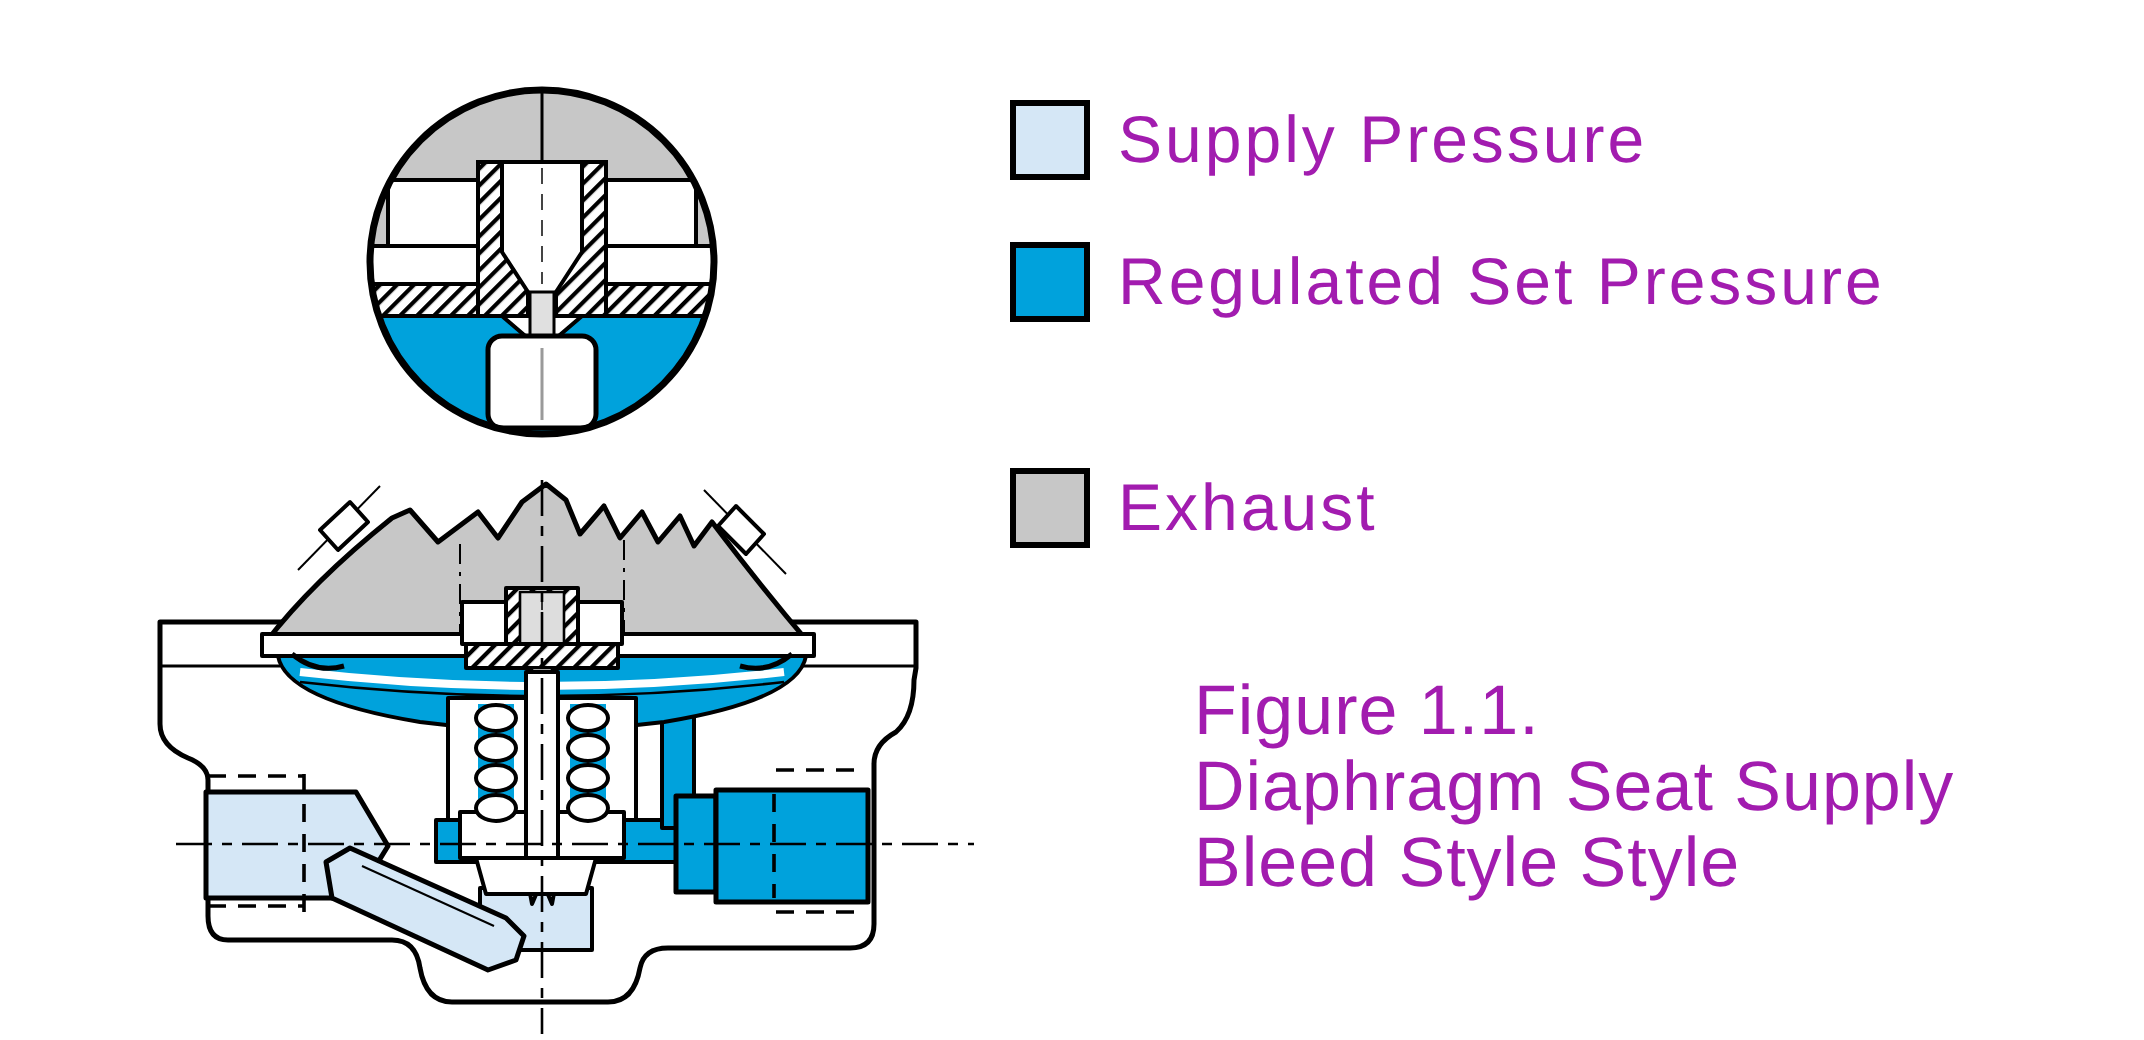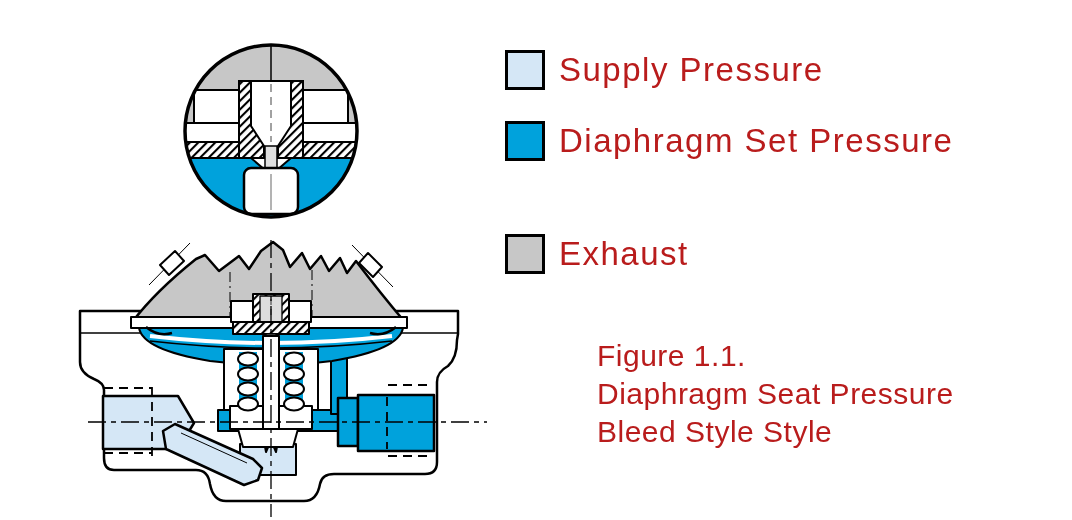--- a/index.html
+++ b/index.html
@@ -1,26 +1,26 @@
 <!DOCTYPE html>
 <html><head>
 <meta charset="utf-8">
 <style>
   html,body{margin:0;padding:0;background:#fff;}
   .canvas{position:relative;width:1016px;height:520px;background:#fff;overflow:hidden;
-          font-family:"Liberation Sans",sans-serif;color:#b91c1c;}
+          font-family:"Liberation Sans",sans-serif;color:#a21caf;}
   .drawing{position:absolute;left:0;top:0;}
   .legend{position:absolute;left:505px;top:0;width:560px;}
   .legend-row{position:absolute;left:0;display:flex;align-items:center;}
   .legend-row.r1{top:50px;}
   .legend-row.r2{top:121px;}
   .legend-row.r3{top:191px;margin-top:43px;}
   .swatch{width:40px;height:40px;border:3px solid #000;box-sizing:border-box;flex:0 0 auto;}
   .legend-label{margin-left:14px;font-size:33px;line-height:40px;letter-spacing:1.5px;white-space:nowrap;}
-  .caption{position:absolute;left:597px;top:337px;font-size:30px;line-height:38px;letter-spacing:0.5px;}
+  .caption{position:absolute;left:597px;top:337px;font-size:35px;line-height:38px;letter-spacing:0.5px;}
   .caption div{white-space:nowrap;}
 </style>
 </head>
 <body>
 
 <div class="canvas">
 
   <svg class="drawing" width="1072" height="520" viewBox="0 0 1072 520">
     <defs>
       <pattern id="hatch" width="6" height="6" patternUnits="userSpaceOnUse" patternTransform="rotate(45)">
@@ -146,27 +146,27 @@
     </g>
   </svg>
 
   <div class="legend">
     <div class="legend-row r1">
       <div class="swatch" style="background-color: rgb(213, 231, 246);"></div>
       <div class="legend-label">Supply Pressure</div>
     </div>
     <div class="legend-row r2">
       <div class="swatch" style="background-color: rgb(0, 162, 220);"></div>
-      <div class="legend-label">Diaphragm Set Pressure</div>
+      <div class="legend-label">Regulated Set Pressure</div>
     </div>
     <div class="legend-row r3">
       <div class="swatch" style="background-color: rgb(199, 199, 199);"></div>
       <div class="legend-label">Exhaust</div>
     </div>
   </div>
 
   <div class="caption">
     <div>Figure 1.1.</div>
-    <div>Diaphragm Seat Pressure</div>
+    <div>Diaphragm Seat Supply</div>
     <div>Bleed Style Style</div>
   </div>
 
 </div>
 
 </body></html>

